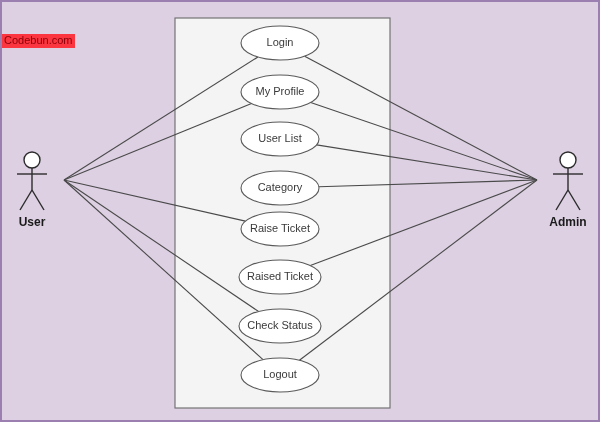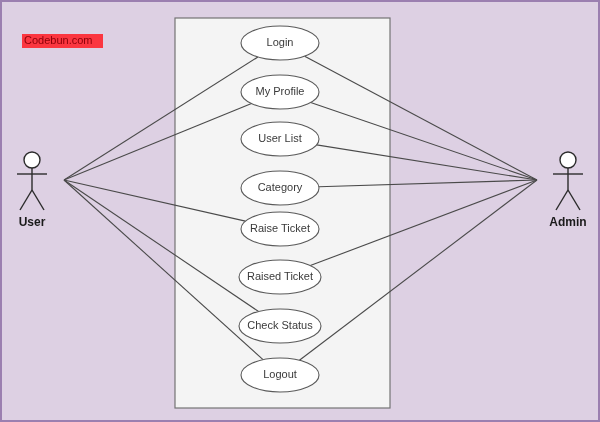--- a/index.html
+++ b/index.html
@@ -33,27 +33,27 @@
   }
   .actor-label {
     font-size: 12px;
     font-weight: bold;
     fill: #1a1a1a;
     text-anchor: middle;
     font-family: "Liberation Sans", sans-serif;
   }
   .watermark {
     position: absolute;
-    left: 20px;
+    left: 0;
     top: 32px;
     background: #fb3640;
     color: #8c0008;
     font-size: 11px;
     font-family: "Liberation Sans", sans-serif;
-    padding: 0px 10px 1px 2px;
+    padding: 0px 2px 1px 2px;
     line-height: 13px;
     white-space: nowrap;
     letter-spacing: 0px;
   }
 </style>
 </head>
 <body>
 
 <div id="canvas">
 

